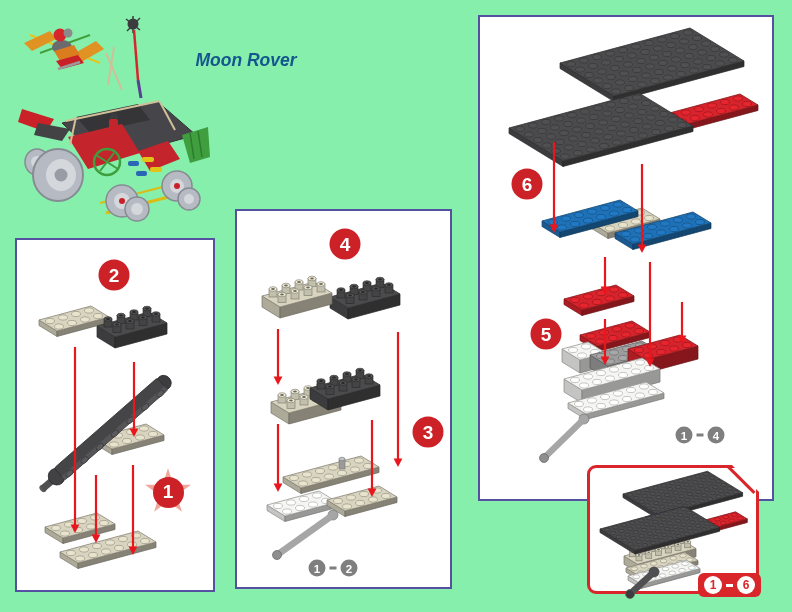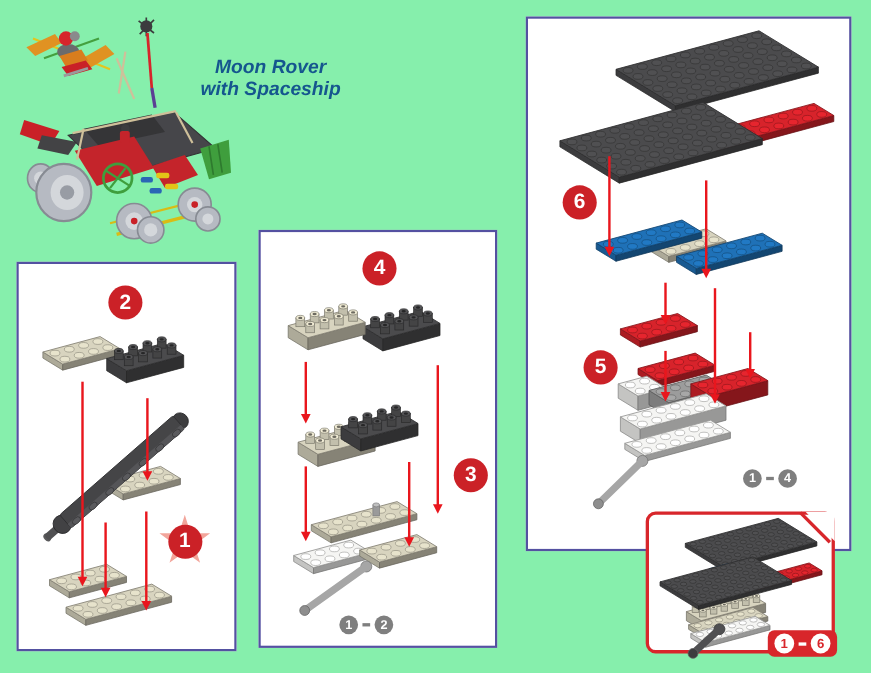--- a/index.html
+++ b/index.html
@@ -101,21 +101,20 @@
       <ellipse cx="167" cy="181" rx="15" ry="15" fill="#b6bac2" stroke="#878b93" stroke-width="1.5"></ellipse>
       <circle cx="167" cy="181" r="7" fill="#d4d7db"></circle>
       <circle cx="167" cy="181" r="3" fill="#c92127"></circle>
       <ellipse cx="179" cy="194" rx="11" ry="11" fill="#b6bac2" stroke="#878b93" stroke-width="1.5"></ellipse>
       <circle cx="179" cy="194" r="5" fill="#d4d7db"></circle>
     </g>
   </svg>
 
   <div class="title">
     <div>Moon Rover</div>
-    <div>with Spaceship</div>
   </div>
 
   <section class="panel blue" style="left: 15px; top: 238px; width: 200px; height: 354px;">
     <svg class="diagram" viewBox="0 0 196 350">
         <g>
           <polygon points="22,80 40,91 40,96.5 22,85.5" fill="rgb(173,170,153)" stroke="rgb(119,117,105)" stroke-width="0.7"></polygon>
           <polygon points="40,91 92,77 92,82.5 40,96.5" fill="rgb(134,131,118)" stroke="rgb(104,102,92)" stroke-width="0.7"></polygon>
           <polygon points="22,80 74,66 92,77 40,91" fill="#d8d4bf" stroke="rgb(134,131,118)" stroke-width="0.8"></polygon>
           <ellipse cx="33" cy="81" rx="4.5" ry="2.6" fill="rgb(231,227,204)" stroke="rgb(143,140,126)" stroke-width="0.6"></ellipse>
           <ellipse cx="46" cy="77.5" rx="4.5" ry="2.6" fill="rgb(231,227,204)" stroke="rgb(143,140,126)" stroke-width="0.6"></ellipse>

